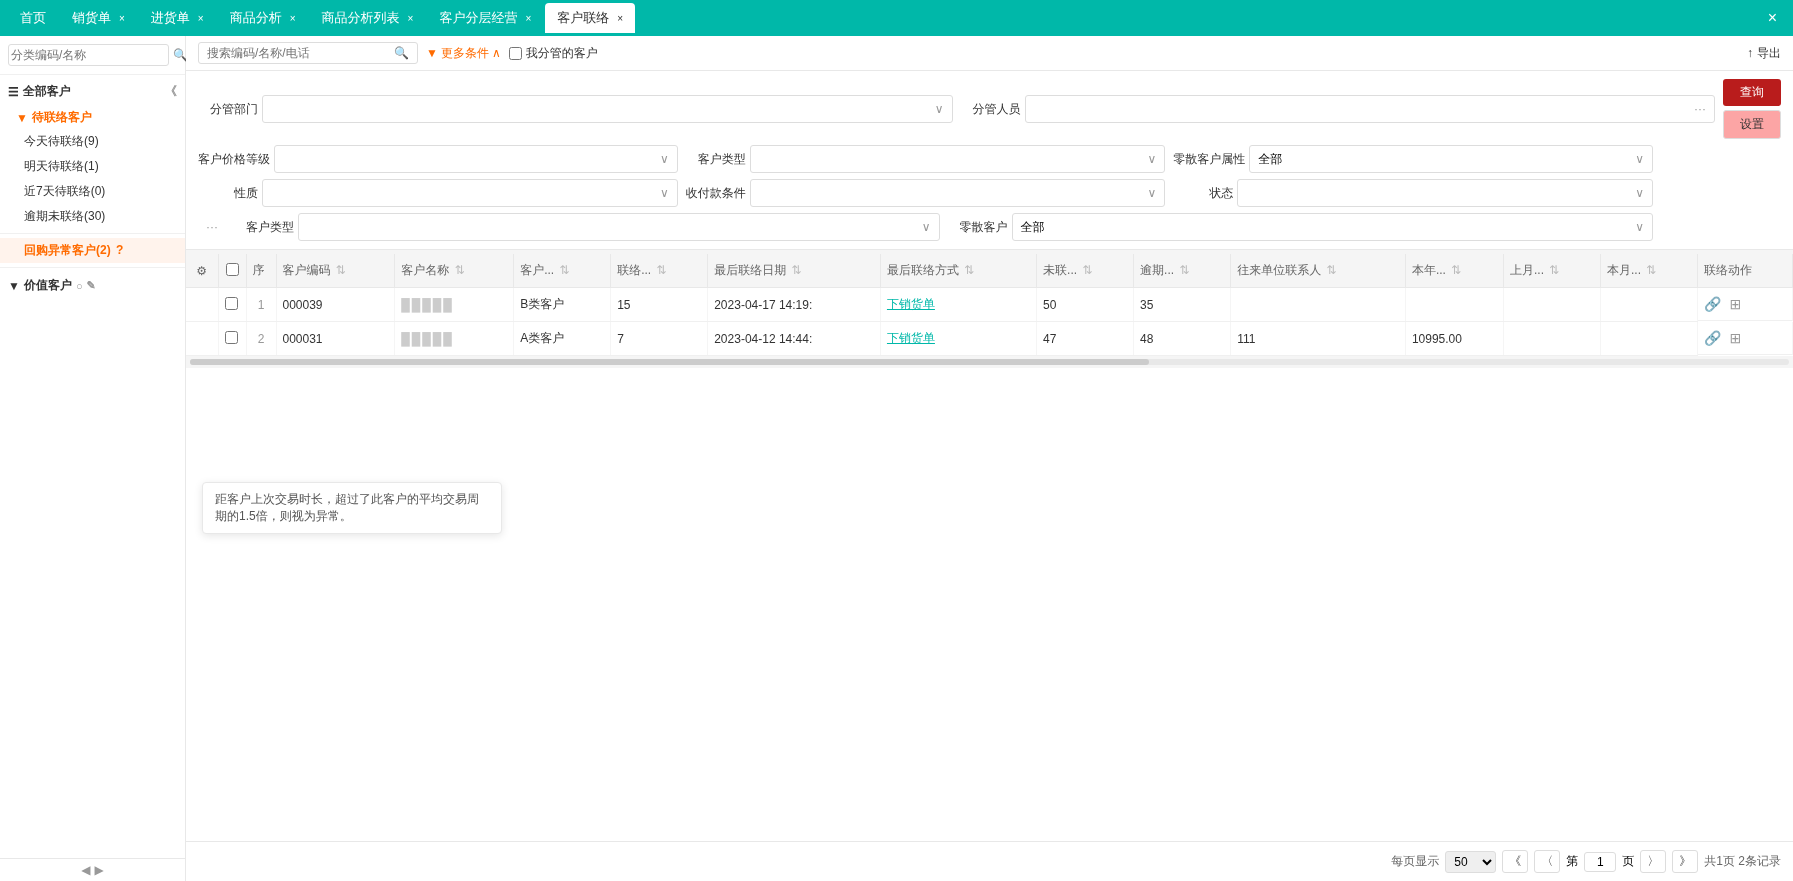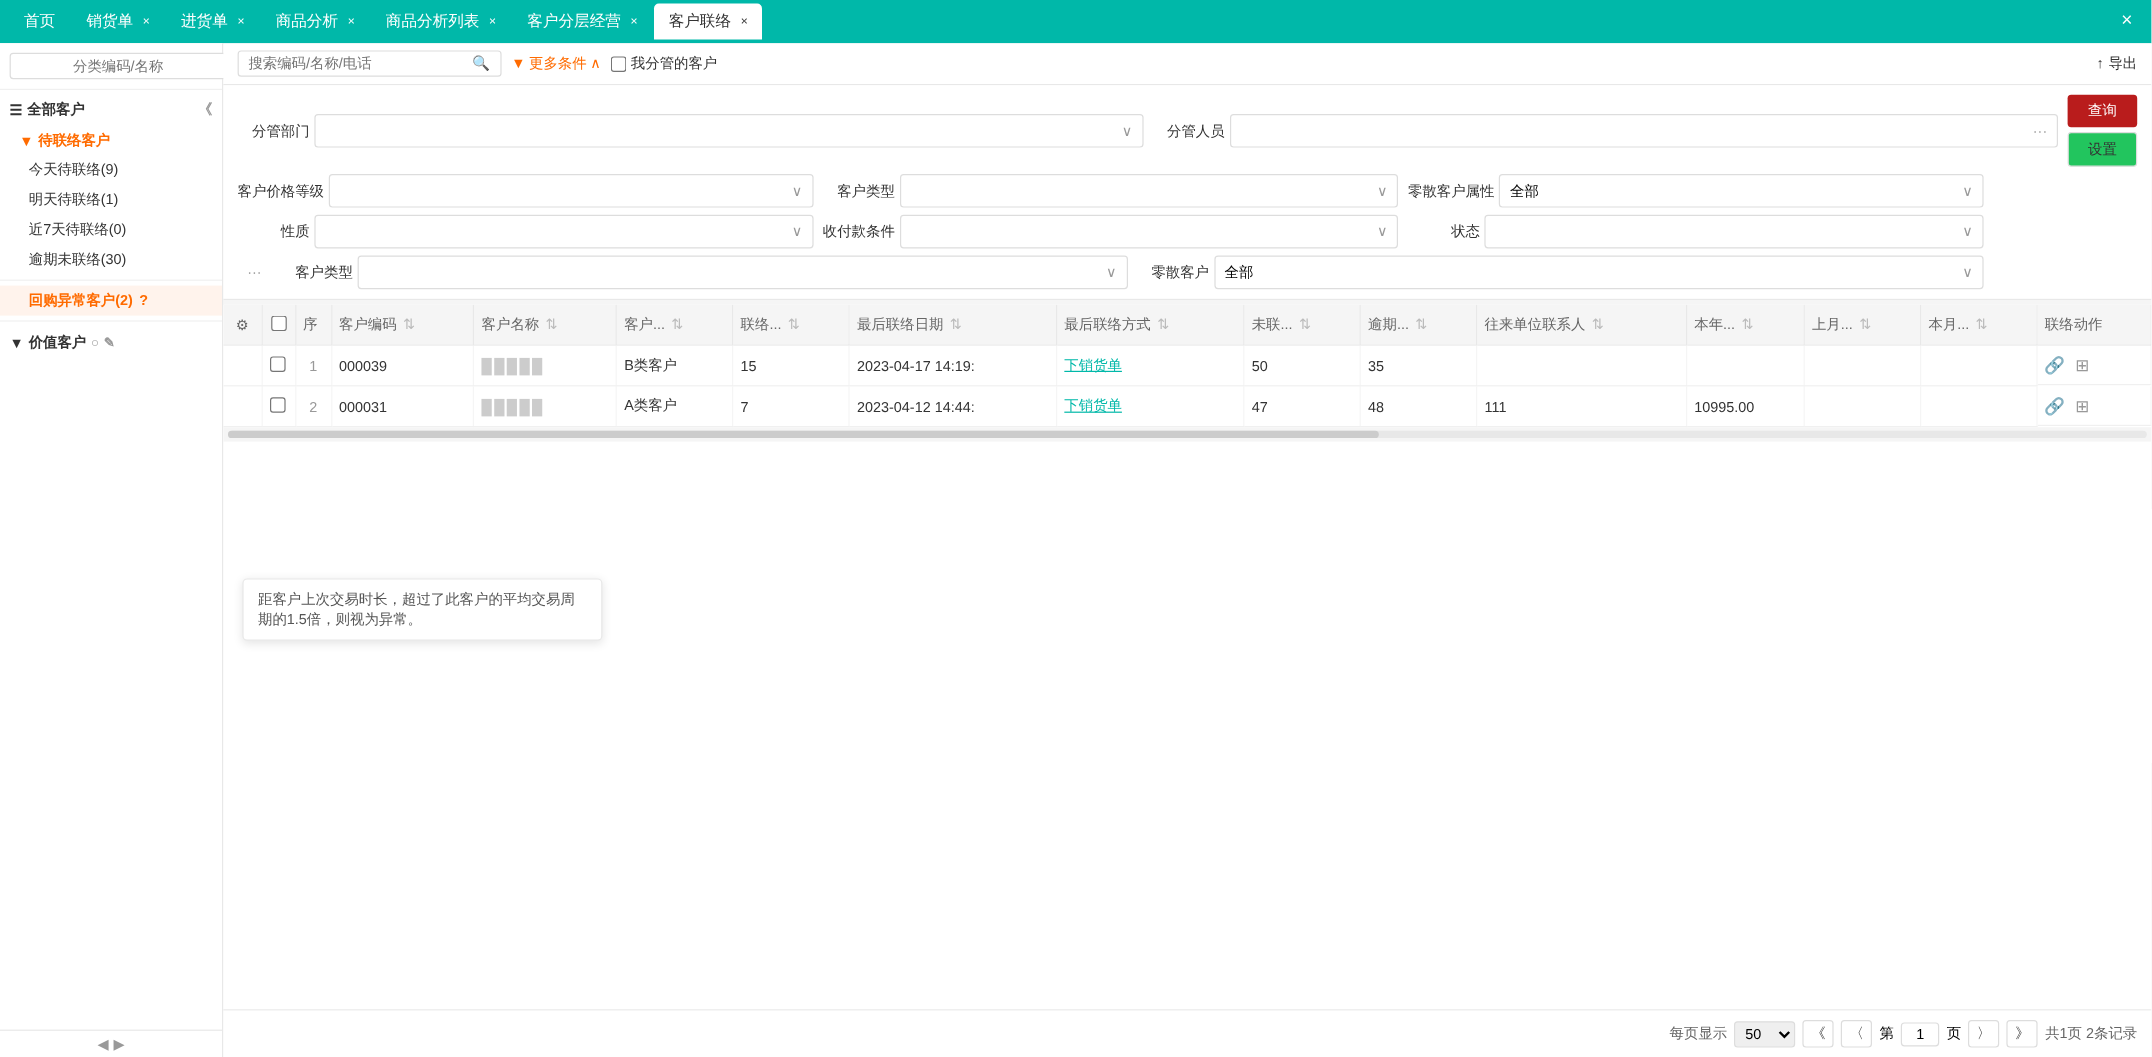--- a/index.html
+++ b/index.html
@@ -11,21 +11,21 @@
     .nav-tab.active { background: #fff; color: #333; }
     .nav-tab .close-x { font-size: 10px; color: inherit; margin-left: 4px; }
     .nav-close-main { margin-left: auto; color: #fff; cursor: pointer; font-size: 16px; padding: 4px 8px; }
 
     
     .main-layout { display: flex; height: calc(881px - 36px); }
 
     
     .sidebar { width: 186px; background: #fff; border-right: 1px solid #e8e8e8; display: flex; flex-direction: column; flex-shrink: 0; }
     .sidebar-search { padding: 8px; border-bottom: 1px solid #f0f0f0; display: flex; align-items: center; gap: 4px; }
-    .sidebar-search input { flex: 1; border: 1px solid #ddd; border-radius: 3px; padding: 3px 12px; font-size: 12px; outline: none; text-align: center; }
+    .sidebar-search input { flex: 1; border: 1px solid #ddd; border-radius: 3px; padding: 3px 2px; font-size: 12px; outline: none; }
     .sidebar-search-icon { color: #999; cursor: pointer; }
     .sidebar-section-title { padding: 8px 8px 4px; font-weight: bold; color: #333; display: flex; align-items: center; gap: 4px; font-size: 13px; }
     .sidebar-section-title .collapse-icon { margin-left: auto; color: #999; cursor: pointer; }
     .sidebar-group-title { padding: 5px 8px 3px 16px; color: #ff6b00; font-weight: bold; font-size: 12px; cursor: pointer; display: flex; align-items: center; gap: 4px; }
     .sidebar-item { padding: 4px 8px 4px 24px; color: #333; cursor: pointer; font-size: 12px; }
     .sidebar-item.active { background: #fff3ec; color: #ff6b00; font-weight: bold; }
     .sidebar-divider { height: 1px; background: #f0f0f0; margin: 4px 0; }
     .sidebar-value-group { padding: 5px 8px 3px 8px; color: #333; font-size: 12px; cursor: pointer; display: flex; align-items: center; gap: 4px; font-weight: bold; }
     .sidebar-value-group .edit-icon { color: #999; font-size: 11px; }
 
@@ -45,21 +45,21 @@
     .filter-area { background: #fff; padding: 8px 12px; border-bottom: 1px solid #e8e8e8; flex-shrink: 0; }
     .filter-row { display: flex; align-items: center; gap: 8px; margin-bottom: 6px; }
     .filter-row:last-child { margin-bottom: 0; }
     .filter-field { display: flex; align-items: center; gap: 4px; flex: 1; }
     .filter-label { color: #333; white-space: nowrap; min-width: 60px; text-align: right; }
     .filter-input { flex: 1; border: 1px solid #ddd; border-radius: 3px; padding: 4px 8px; font-size: 12px; outline: none; height: 28px; }
     .filter-select { flex: 1; border: 1px solid #ddd; border-radius: 3px; padding: 4px 8px; font-size: 12px; outline: none; height: 28px; display: flex; align-items: center; justify-content: space-between; cursor: pointer; background: #fff; position: relative; }
     .filter-select .arrow { color: #999; }
     .filter-btn-group { display: flex; flex-direction: column; gap: 4px; flex-shrink: 0; }
     .btn-query { background: #b91c1c; color: #fff; border: none; border-radius: 3px; padding: 5px 16px; cursor: pointer; font-size: 12px; }
-    .btn-settings { background: #22c55e; color: #333; border: 1px solid #ddd; border-radius: 3px; padding: 5px 16px; cursor: pointer; font-size: 12px; }
+    .btn-settings { background: #fca5a5; color: #333; border: 1px solid #ddd; border-radius: 3px; padding: 5px 16px; cursor: pointer; font-size: 12px; }
     .filter-more-btn { color: #999; font-size: 12px; cursor: pointer; }
 
     
     .table-area { flex: 1; background: #fff; overflow: auto; margin-top: 4px; }
     table { width: 100%; border-collapse: collapse; }
     thead tr { background: #f5f5f5; }
     th { padding: 8px 6px; text-align: left; color: #666; font-weight: normal; border-bottom: 1px solid #e8e8e8; border-right: 1px solid #e8e8e8; white-space: nowrap; font-size: 12px; position: relative; cursor: pointer; }
     th .sort-icon { color: #bbb; margin-left: 2px; }
     td { padding: 8px 6px; border-bottom: 1px solid #f0f0f0; border-right: 1px solid #f5f5f5; color: #333; font-size: 12px; white-space: nowrap; }
     .td-link { color: #00b8a9; text-decoration: underline; cursor: pointer; }

